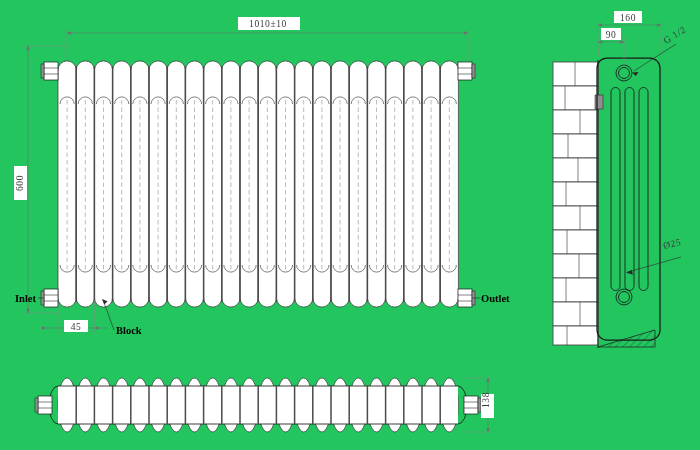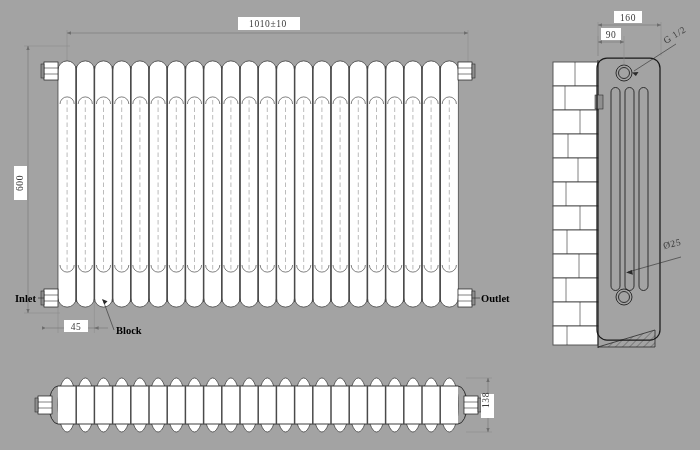--- a/index.html
+++ b/index.html
@@ -11,21 +11,21 @@
   body {
     width: 700px;
     height: 450px;
     overflow: hidden;
     font-family: "Liberation Serif", "DejaVu Serif", serif;
   }
   #drawing-root {
     position: relative;
     width: 700px;
     height: 450px;
-    background: #a3a3a3;
+    background: #22c55e;
   }
   svg#drawing {
     display: block;
     width: 700px;
     height: 450px;
   }
   .thin   { stroke: #1a1a1a; stroke-width: 0.55; fill: none; }
   .med    { stroke: #1a1a1a; stroke-width: 0.85; fill: none; }
   .thick  { stroke: #1a1a1a; stroke-width: 1.25; fill: none; }
   .dimline{ stroke: #6e6e6e; stroke-width: 0.5;  fill: none; }

